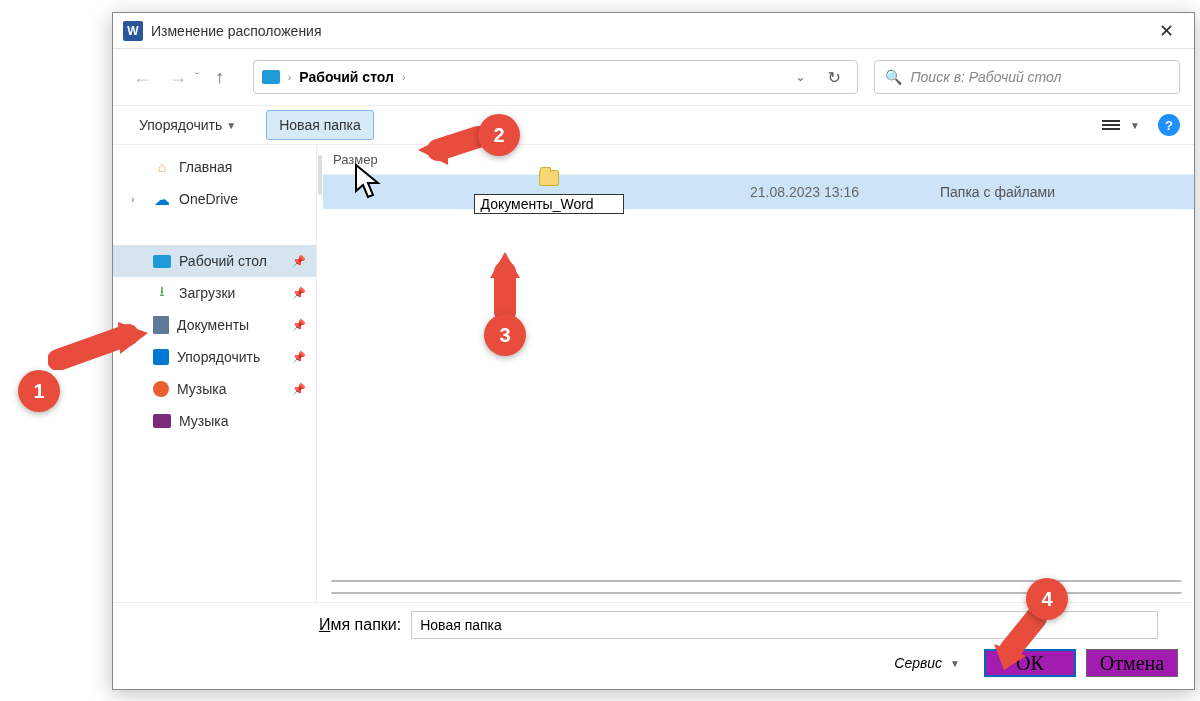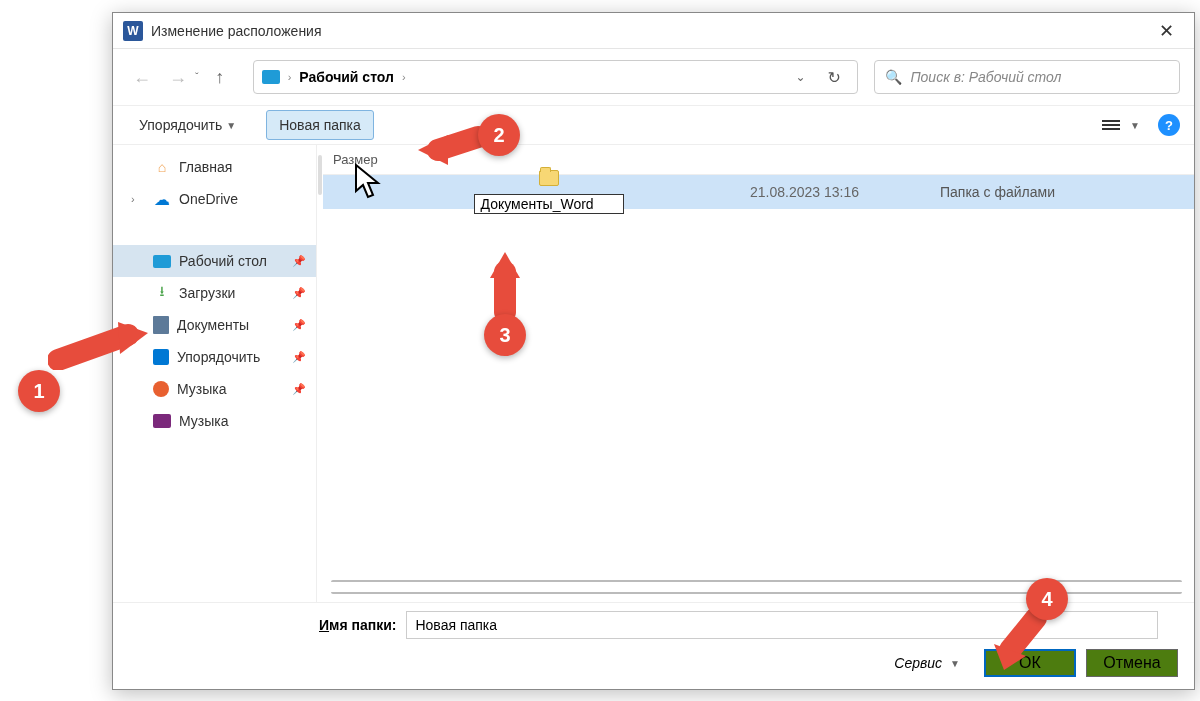--- a/index.html
+++ b/index.html
@@ -79,26 +79,26 @@
 .folder-icon { width: 20px; height: 16px; background: #f7d774; border: 1px solid #d4af37; border-radius: 2px; position: relative; }
 .folder-icon::before { content: ""; position: absolute; top: -4px; left: 0; width: 9px; height: 4px; background: #f7d774; border: 1px solid #d4af37; border-bottom: none; border-radius: 2px 2px 0 0; }
 .rename-box { border: 1px solid #333; background: #fff; padding: 1px 6px; min-width: 150px; }
 
 .filepane .flex-fill { flex: 1; }
 .hscroll { height: 14px; margin: 6px 12px 8px 8px; border-top: 2px solid #bbb; border-bottom: 2px solid #bbb; border-radius: 2px; }
 
 
 .footer { padding: 8px 16px 12px; border-top: 1px solid #eee; }
 .footer .row1 { display: flex; align-items: center; gap: 10px; margin-bottom: 10px; }
-.footer .lbl { font-size: 14px; padding-left: 190px; font-weight: bold; }
+.footer .lbl { font-size: 16px; padding-left: 190px; }
 .footer .lbl span { text-decoration: underline; }
 .footer input { flex: 1; height: 28px; border: 1px solid #ccc; padding: 0 8px; font-size: 14px; margin-right: 20px; }
 .footer .row2 { display: flex; align-items: center; justify-content: flex-end; gap: 10px; }
 .footer .svc { font-size: 14px; display: flex; align-items: center; gap: 8px; margin-right: 14px; font-style: italic; }
-.footer button { height: 28px; min-width: 92px; font-size: 16px; border: 1px solid #666; background: #4d7c0f; cursor: pointer; }
+.footer button { height: 28px; min-width: 92px; font-size: 20px; border: 1px solid #666; background: #a21caf; cursor: pointer; font-family: Liberation Serif, serif; }
 .footer button.ok { border: 2px solid #0067c0; }
 
 
 .cursor { position: absolute; left: 354px; top: 163px; font-size: 32px; color: #000; pointer-events: none; z-index: 50; }
 .annot-arrow { position: absolute; pointer-events: none; z-index: 40; }
 .annot-circle { position: absolute; width: 42px; height: 42px; border-radius: 50%; background: #e74c3c; color: #fff; display: flex; align-items: center; justify-content: center; font-size: 20px; font-weight: bold; box-shadow: 0 2px 6px rgba(0,0,0,0.3); z-index: 45; pointer-events: none; }
 </style>
 </head>
 <body>
 

